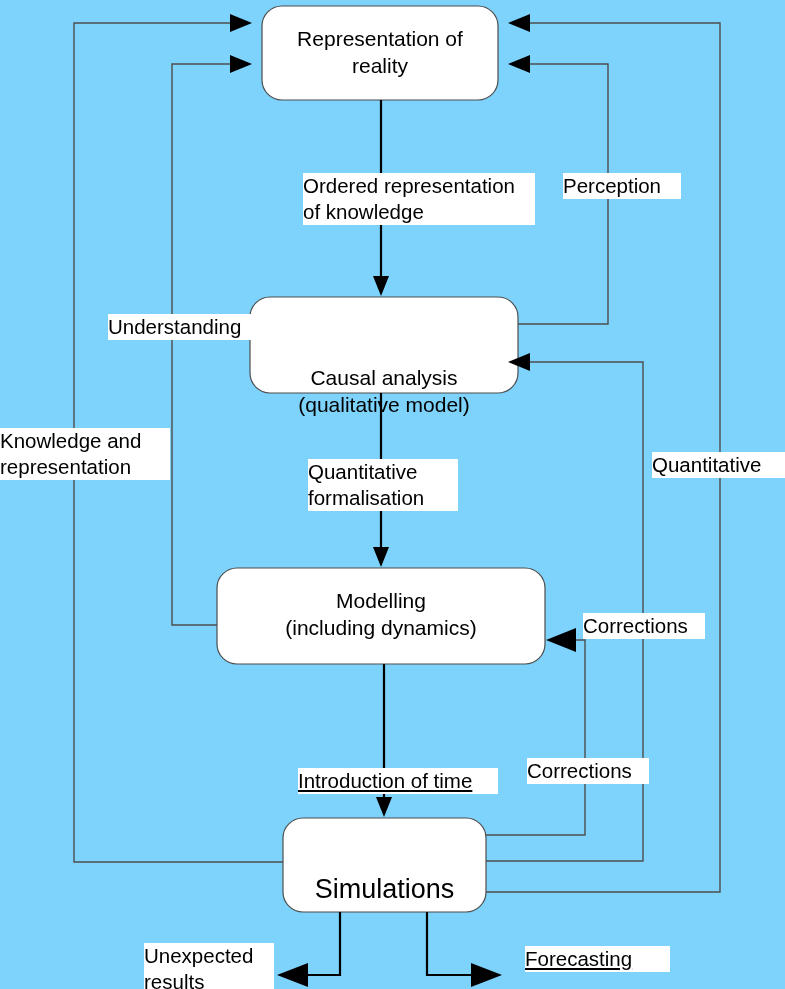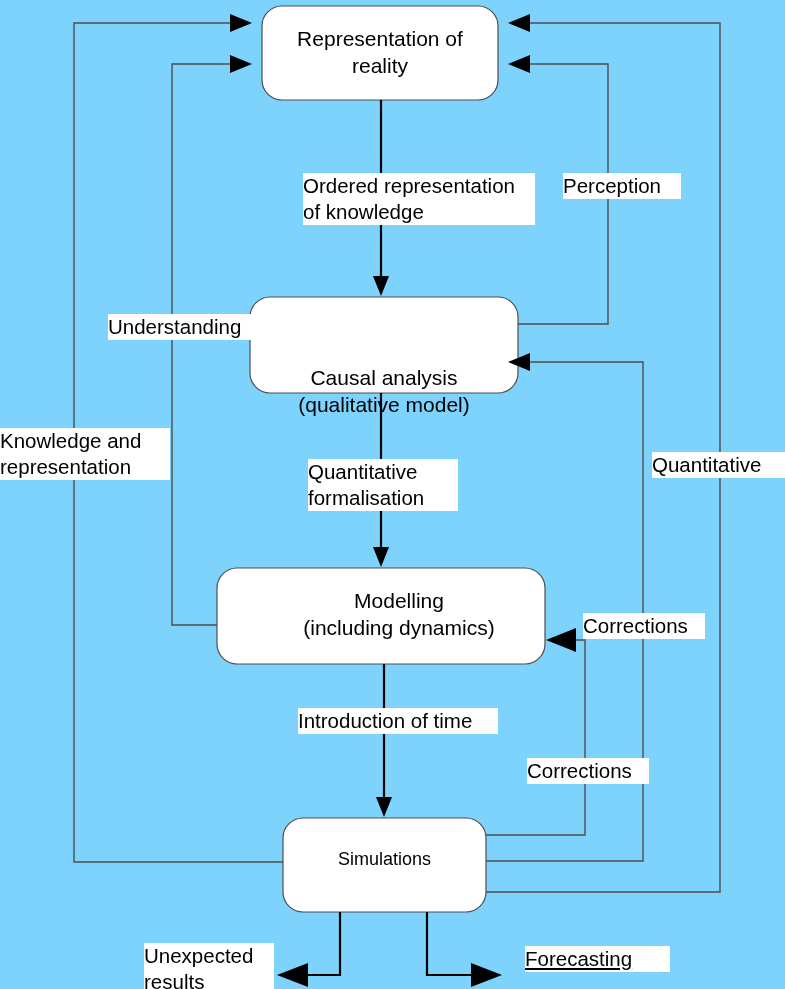--- a/index.html
+++ b/index.html
@@ -53,21 +53,22 @@
     position: absolute;
     text-align: center;
     font-family: "Liberation Sans", sans-serif;
     font-size: 21px;
     line-height: 1.28;
     color: #000000;
     white-space: pre-line;
     pointer-events: none;
   }
   .node-label.big {
-    font-size: 18px;
+    font-size: 27px;
+    margin-top: 24px;
   }
   .edge-label {
     position: absolute;
     font-family: "Liberation Sans", sans-serif;
     font-size: 20.5px;
     line-height: 1.28;
     color: #000000;
     white-space: pre-line;
     background: #ffffff;
     pointer-events: none;
@@ -124,21 +125,21 @@
     <polygon class="arrow-head" points="502,975 471,963 471,987"></polygon>
 
   </svg>
 
   <div class="node-label" style="left:262px; top:26px; width:236px;">Representation of
 reality</div>
 
   <div class="node-label" style="left:250px; top:317px; width:268px;margin-top:48px;">Causal analysis
 (qualitative model)</div>
 
-  <div class="node-label" style="left:217px; top:588px; width:328px;padding-left:18px;">Modelling
+  <div class="node-label" style="left:217px; top:588px; width:328px;">Modelling
 (including dynamics)</div>
 
   <div class="node-label big" style="left:283px; top:848px; width:203px;">Simulations</div>
 
   <div class="edge-label center" style="left:303px; top:173px; width:232px;">Ordered representation
 of knowledge</div>
 
   <div class="edge-label center" style="left:563px; top:173px; width:118px;">Perception</div>
 
   <div class="edge-label center" style="left:108px; top:314px; width:148px;">Understanding</div>
@@ -148,20 +149,20 @@
 
   <div class="edge-label center" style="left:308px; top:459px; width:150px;">Quantitative
 formalisation</div>
 
   <div class="edge-label left" style="left:652px; top:452px; width:133px;">Quantitative</div>
 
   <div class="edge-label left" style="left:583px; top:613px; width:122px;">Corrections</div>
 
   <div class="edge-label left" style="left:527px; top:758px; width:122px;">Corrections</div>
 
-  <div class="edge-label center" style="left:298px; top:708px; width:200px;">Introduction of time</div>
+  <div class="edge-label center" style="left:298px; top:768px; width:200px;text-decoration:underline;">Introduction of time</div>
 
   <div class="edge-label center" style="left:144px; top:943px; width:130px;">Unexpected
 results</div>
 
   <div class="edge-label left" style="left:525px; top:946px; width:145px;text-decoration:underline;">Forecasting</div>
 
 </div>
 
 </body></html>

